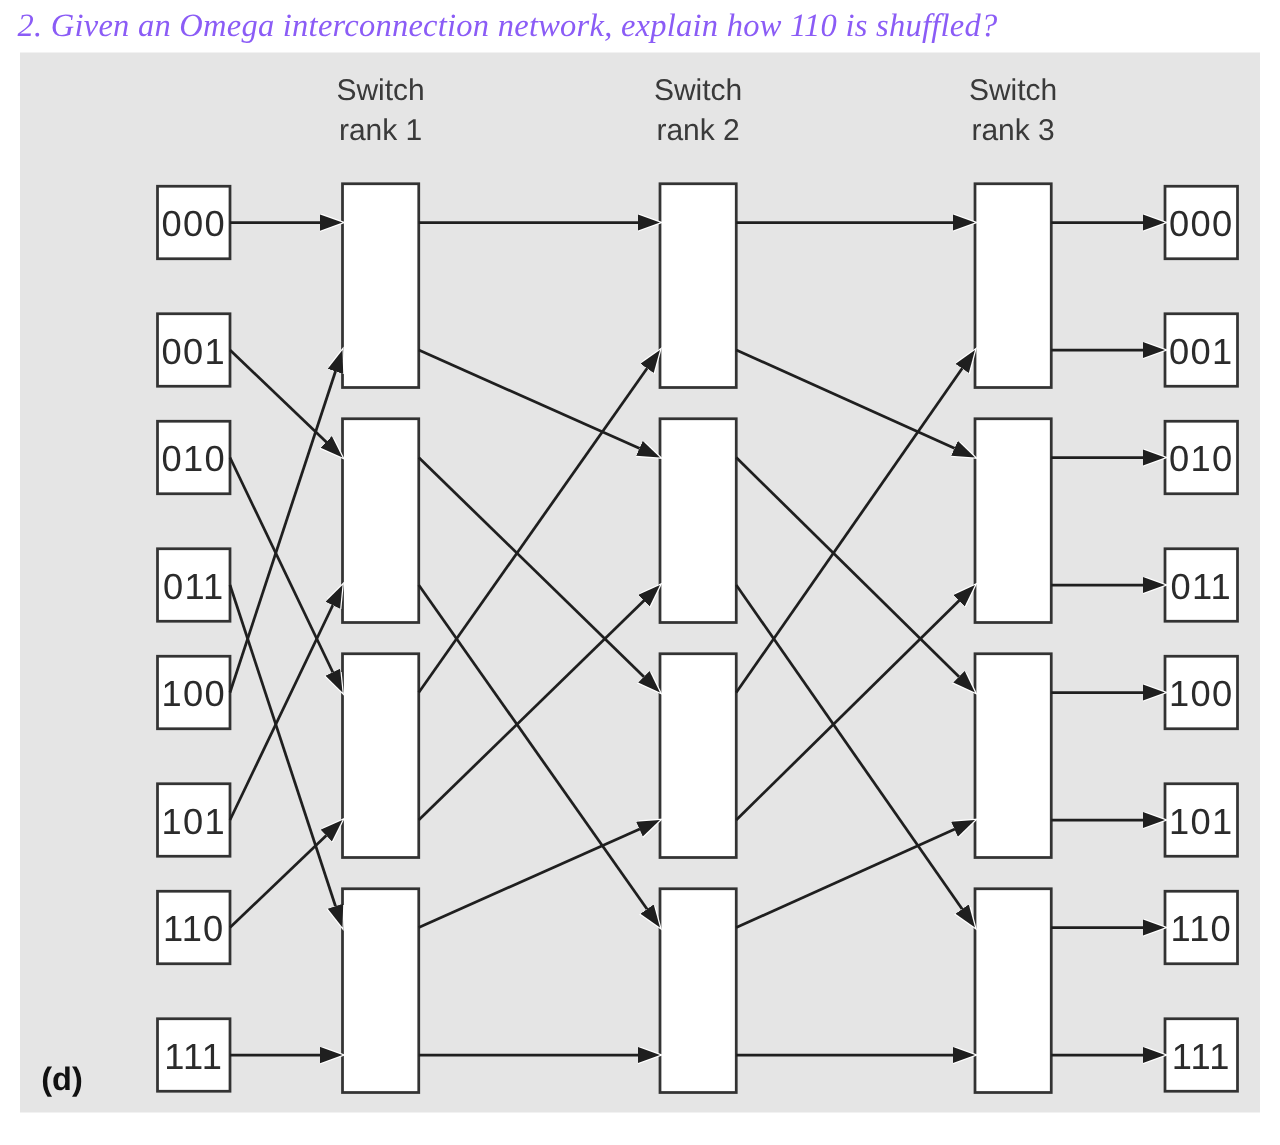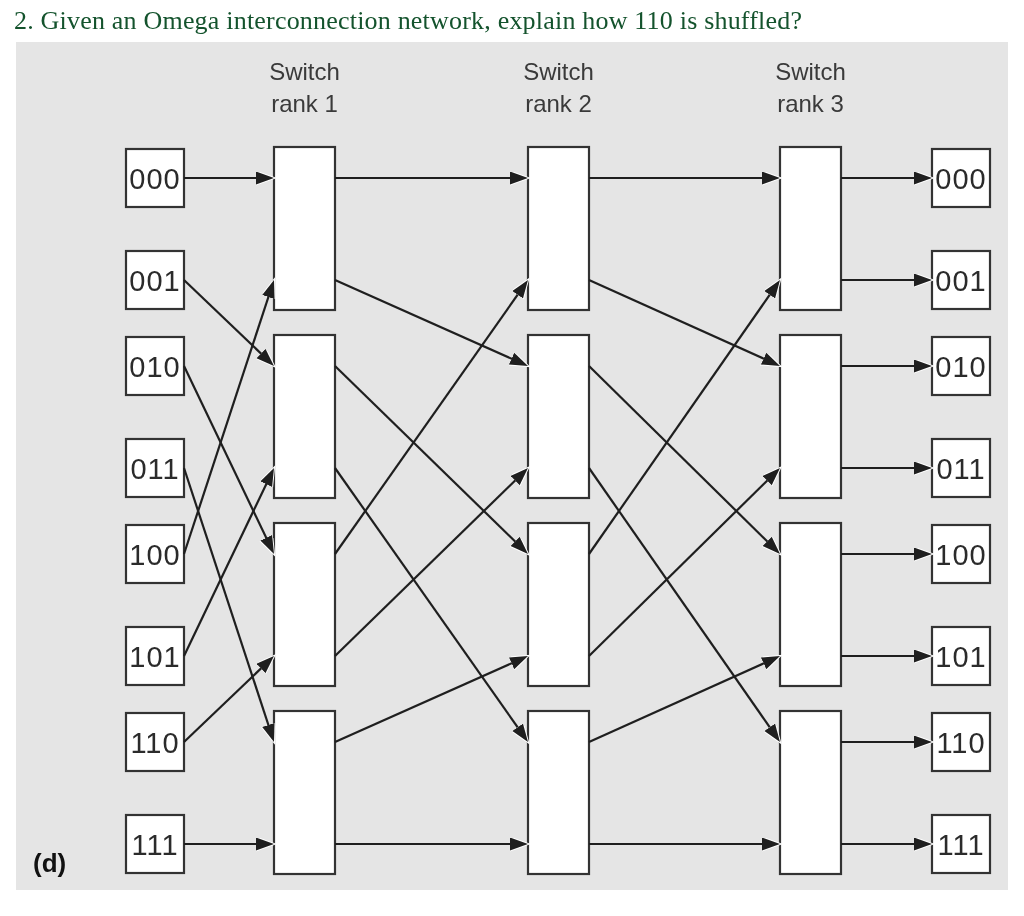--- a/index.html
+++ b/index.html
@@ -3,21 +3,21 @@
 <meta charset="utf-8">
 <style>
   html,body{margin:0;padding:0;}
   body{
     width:1024px;height:916px;position:relative;background:#ffffff;
     font-family:"Liberation Sans", sans-serif;overflow:hidden;
   }
   .page-title{
     position:absolute;left:14px;top:6px;
     font-family:"Liberation Serif", serif;
-    font-size:26px;color:#14532d;white-space:nowrap;letter-spacing:0.2px;
+    font-size:26px;color:#8b5cf6;white-space:nowrap;letter-spacing:0.2px;font-style:italic;
   }
   #diagram-svg{position:absolute;left:0;top:0;}
   .rank-label{
     font-size:24px;fill:#3a3a3a;
     font-family:"Liberation Sans", sans-serif;
   }
   .box-label{
     font-size:29px;fill:#2b2b2b;letter-spacing:1px;
     font-family:"Liberation Sans", sans-serif;
   }

